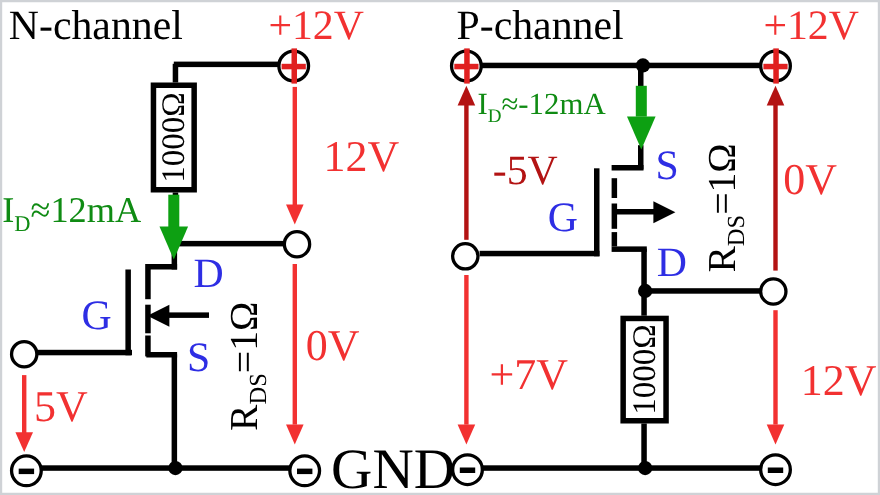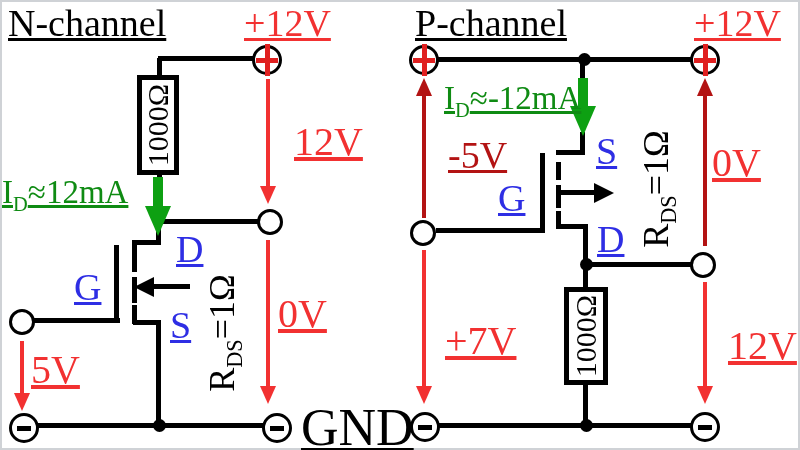--- a/index.html
+++ b/index.html
@@ -11,21 +11,21 @@
     --green:#0f8b13;
     --agreen:#0da012;
   }
   html,body{margin:0;padding:0;background:#fff;}
   .stage{
     position:relative;width:800px;height:450px;background:#fff;overflow:hidden;
     font-family:"Liberation Serif","DejaVu Serif",serif;
     box-shadow:inset 0 0 0 2px #cfd2d6;
   }
   .w{position:absolute;background:var(--black);z-index:1;}
-  .lbl{position:absolute;line-height:1;white-space:nowrap;z-index:6;color:var(--black);text-decoration:underline;}
+  .lbl{position:absolute;line-height:1;white-space:nowrap;z-index:6;color:var(--black);}
   .red{color:var(--red);} .dred{color:var(--dred);} .blue{color:var(--blue);} .green{color:var(--green);}
   sub{font-size:0.62em;line-height:0;}
   .term{position:absolute;width:24px;height:24px;border:3px solid var(--black);border-radius:50%;background:#fff;z-index:4;}
   .bar{position:absolute;background:var(--tred);}
   .bar.v{width:5px;height:32px;left:9.5px;top:-4px;}
   .bar.h{width:22px;height:5px;left:1px;top:9.5px;}
   .bar.minus{width:14px;height:5px;left:5px;top:9.5px;background:var(--black);}
   .node{position:absolute;width:20px;height:20px;border:3px solid var(--black);border-radius:50%;background:#fff;z-index:4;}
   .dot{position:absolute;width:13px;height:13px;border-radius:50%;background:var(--black);z-index:5;}
   .res{position:absolute;border:5px solid var(--black);background:#fff;z-index:3;}
@@ -128,21 +128,21 @@
     <div class="term" style="left:690px;top:45px">
       <i class="bar v"></i>
       <i class="bar h"></i>
     </div>
     <div class="w" style="left:437px;top:57px;width:255px;height:5px"></div>
     <div class="dot" style="left:578px;top:53px"></div>
 
     <div class="w" style="left:580px;top:60px;width:5px;height:22px"></div>
     <div class="gshaft" style="left:578px;top:78px;height:28px"></div>
     <div class="ah down-green" style="left:570px;top:106px"></div>
-    <div class="lbl green" style="left:444px;top:82px;font-size:33px">
+    <div class="lbl green" style="left:434px;top:82px;font-size:28px">
       <span>I</span><sub>D</sub><span>≈-12mA</span>
     </div>
 
     <div class="w" style="left:580px;top:132px;width:5px;height:22px"></div>
     <div class="w" style="left:556px;top:150px;width:29px;height:5px"></div>
     <div class="w" style="left:556px;top:162px;width:5px;height:18px"></div>
     <div class="w" style="left:556px;top:185px;width:5px;height:23px"></div>
     <div class="w" style="left:556px;top:211px;width:5px;height:13px"></div>
     <div class="w" style="left:540px;top:153px;width:5px;height:80px"></div>
     <div class="w" style="left:436px;top:228px;width:109px;height:5px"></div>

